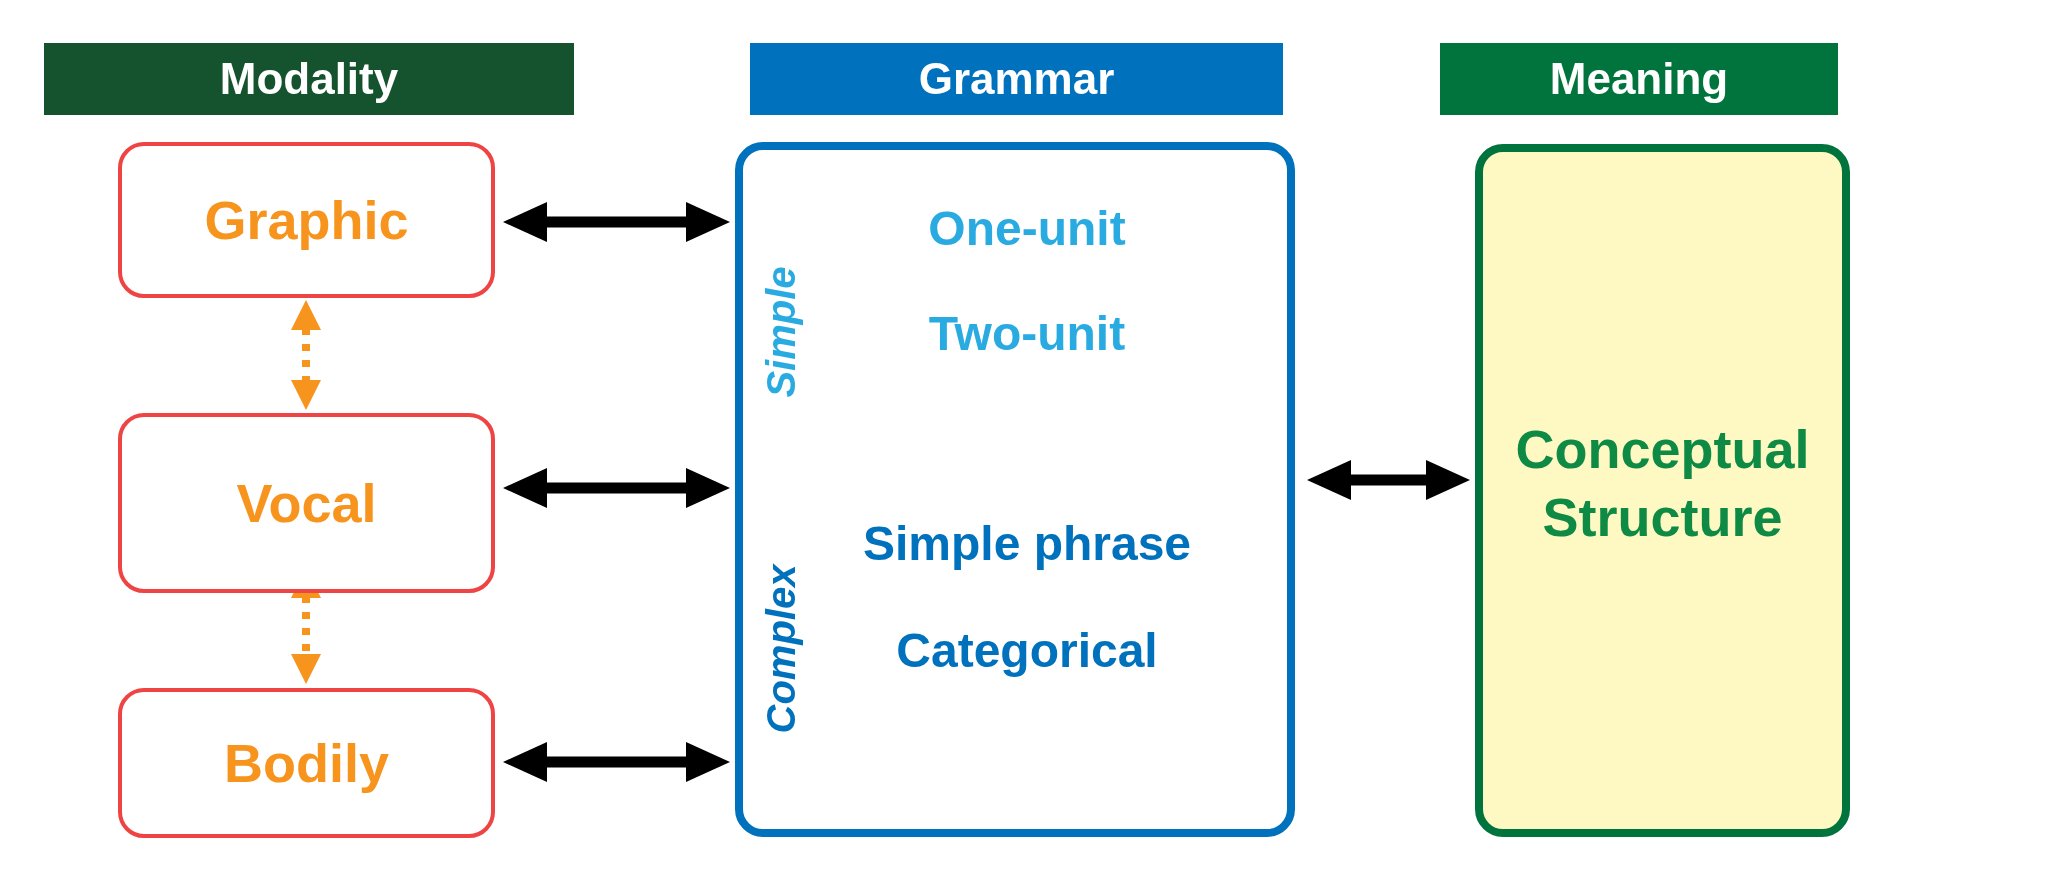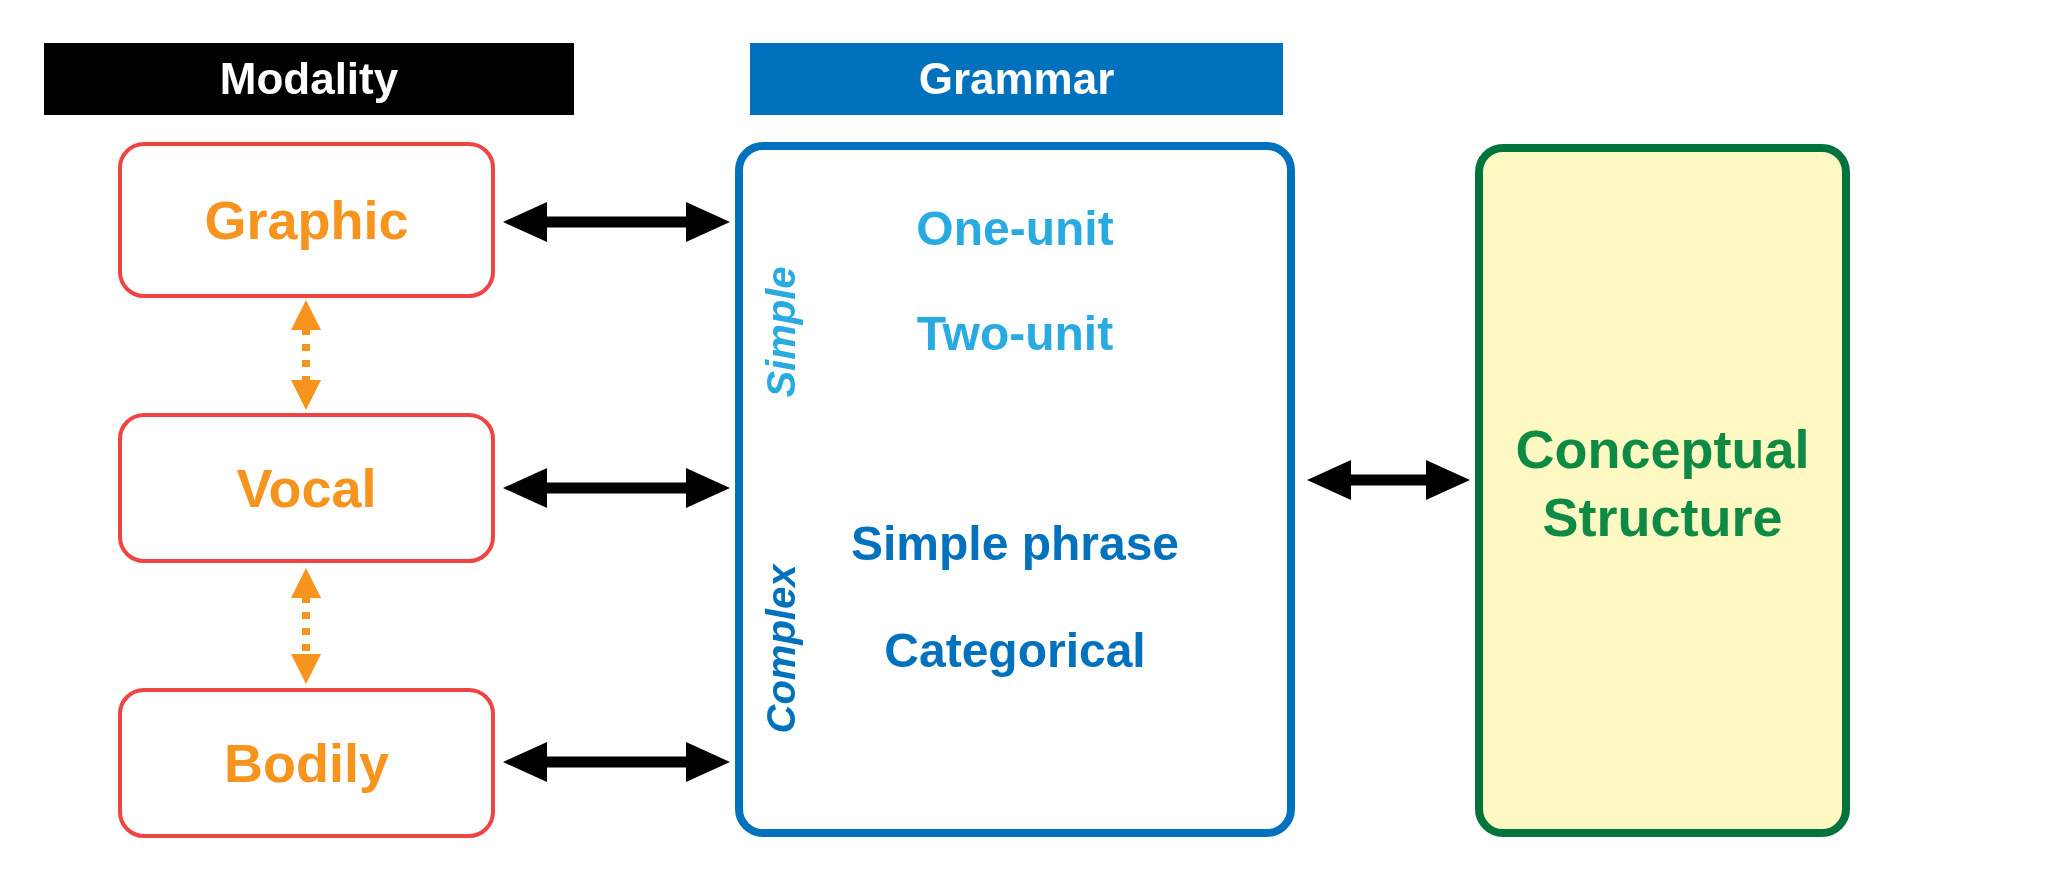--- a/index.html
+++ b/index.html
@@ -16,57 +16,57 @@
     position: absolute;
     top: 43px;
     height: 72px;
     display: flex;
     align-items: center;
     justify-content: center;
     color: #ffffff;
     font-size: 44px;
     font-weight: bold;
   }
-  .banner.modality { left: 44px;  width: 530px; background: #000000; }
+  .banner.modality { left: 44px;  width: 530px; background: #14532d; }
   .banner.grammar  { left: 750px; width: 533px; background: #0071BC; }
   .banner.meaning  { left: 1440px;width: 398px; background: #00743C; }
   
   .mbox {
     position: absolute;
     left: 118px;
     width: 377px;
     border: 4px solid #ef4444;
     border-radius: 26px;
     box-sizing: border-box;
     background: #ffffff;
     display: flex;
     align-items: center;
     justify-content: center;
     color: #F7941E;
     font-size: 54px;
     font-weight: bold;
   }
   .mbox.graphic { top: 142px; height: 156px; }
-  .mbox.vocal   { top: 413px; height: 150px; }
+  .mbox.vocal   { top: 413px; height: 180px; }
   .mbox.bodily  { top: 688px; height: 150px; }
   
   .gbox {
     position: absolute;
     left: 735px;
     top: 142px;
     width: 560px;
     height: 695px;
     border: 8px solid #0071BC;
     border-radius: 28px;
     box-sizing: border-box;
     background: #ffffff;
   }
   .gitem {
     position: absolute;
-    left: 0;
+    left: 12px;
     width: 100%;
     text-align: center;
     font-size: 48px;
     font-weight: bold;
     transform: translateY(-50%);
   }
   .gitem.simple  { color: #29ABE2; }
   .gitem.complex { color: #0071BC; }
   .vlabel {
     position: absolute;
@@ -148,20 +148,23 @@
       <polygon points="306,684 291,654 321,654" fill="#F7941E"></polygon>
     </g>
   </svg>
 
   <div class="banner modality">
     <span>Modality</span>
   </div>
   <div class="banner grammar">
     <span>Grammar</span>
   </div>
+  <div class="banner meaning">
+    <span>Meaning</span>
+  </div>
 
   <div class="mbox graphic">
     <span>Graphic</span>
   </div>
   <div class="mbox vocal">
     <span>Vocal</span>
   </div>
   <div class="mbox bodily">
     <span>Bodily</span>
   </div>

